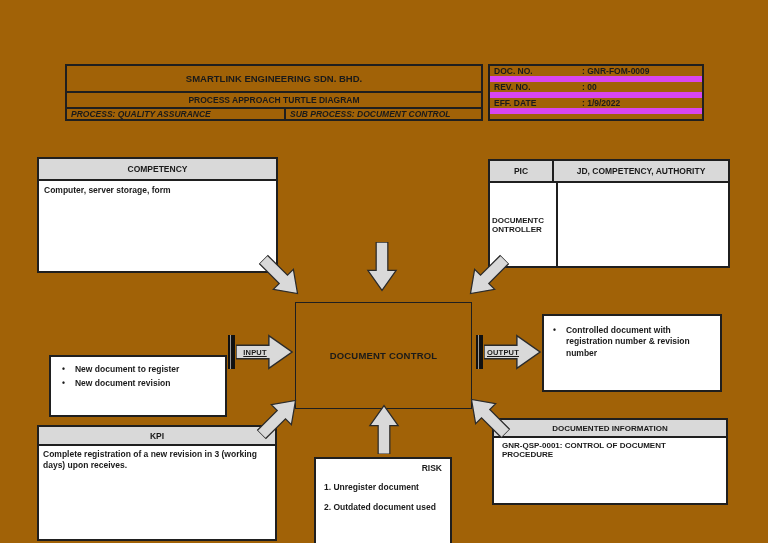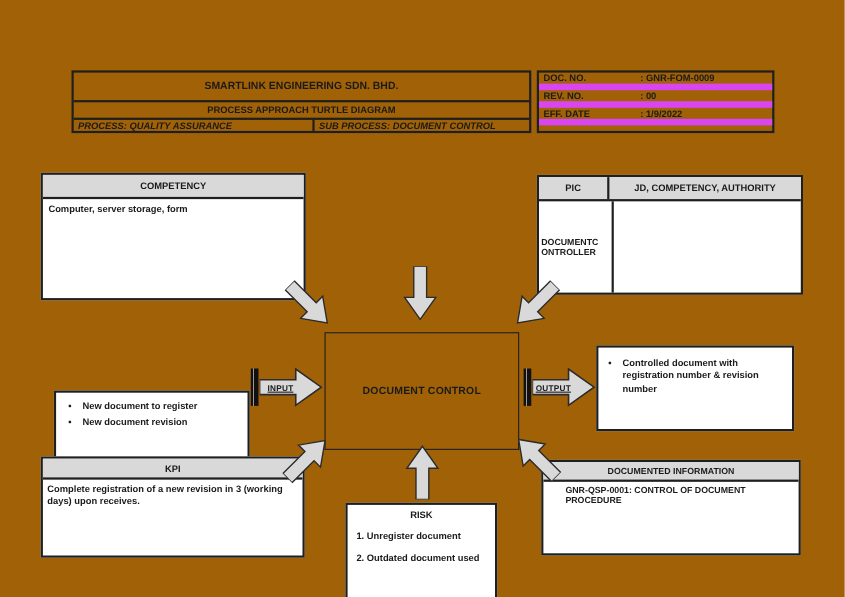--- a/index.html
+++ b/index.html
@@ -34,31 +34,31 @@
   .opportunity .itm{font-size:8.5px;line-height:1.3;margin-bottom:8px;}
 
   .pic{left:488px;top:159px;width:242px;height:109px;display:flex;flex-direction:column;}
   .pic .hrow{height:20px;display:flex;border-bottom:2px solid #1f1f1f;background:#d9d9d9;}
   .pic .hrow .c1{width:62px;border-right:2px solid #1f1f1f;display:flex;align-items:center;justify-content:center;font-size:8.5px;}
   .pic .hrow .c2{flex:1;display:flex;align-items:center;justify-content:center;font-size:8.5px;}
   .pic .brow{flex:1;display:flex;}
   .pic .brow .c1{width:62px;border-right:2px solid #1f1f1f;display:flex;align-items:center;justify-content:center;text-align:left;font-size:8px;padding:2px;word-break:normal;}
   .pic .brow .c2{flex:1;padding:4px 4px;font-size:8px;line-height:1.3;}
 
-  .kpi{left:37px;top:415px;width:240px;height:92px;}
+  .kpi{left:37px;top:425px;width:240px;height:116px;}
   .kpi .hd{height:17px;}
   .kpi .bd{padding:3px 4px;font-size:8.5px;line-height:1.35;}
 
   .risk{left:314px;top:457px;width:138px;height:92px;padding:4px 8px;}
-  .risk .ttl{text-align:center;font-size:8.5px;margin-bottom:9px;}
+  .risk .ttl{text-align:right;font-size:8.5px;margin-bottom:9px;}
   .risk .itm{font-size:8.5px;margin-bottom:10px;}
 
   .docinfo{left:492px;top:418px;width:236px;height:87px;}
   .docinfo .hd{height:16px;font-size:8px;}
-  .docinfo .bd{padding:3px 20px;font-size:8px;}
+  .docinfo .bd{padding:3px 8px;font-size:8px;}
 
   
   .inputbox{left:49px;top:316px;width:178px;height:62px;padding:7px 0 0 9px;margin-top:39px;}
   .outputbox{left:542px;top:314px;width:180px;height:78px;padding:9px 4px 0 7px;}
   .bullet-item{display:flex;font-size:8.5px;line-height:1.35;margin-bottom:3px;}
   .bullet-item::before{content:"•";margin-right:10px;margin-left:2px;}
   .center-box{left:295px;top:302px;width:177px;height:107px;border:1.5px solid #1f1f1f;display:flex;align-items:center;justify-content:center;font-size:9.5px;letter-spacing:.2px;}
 
   
   .barrow{position:absolute;}

